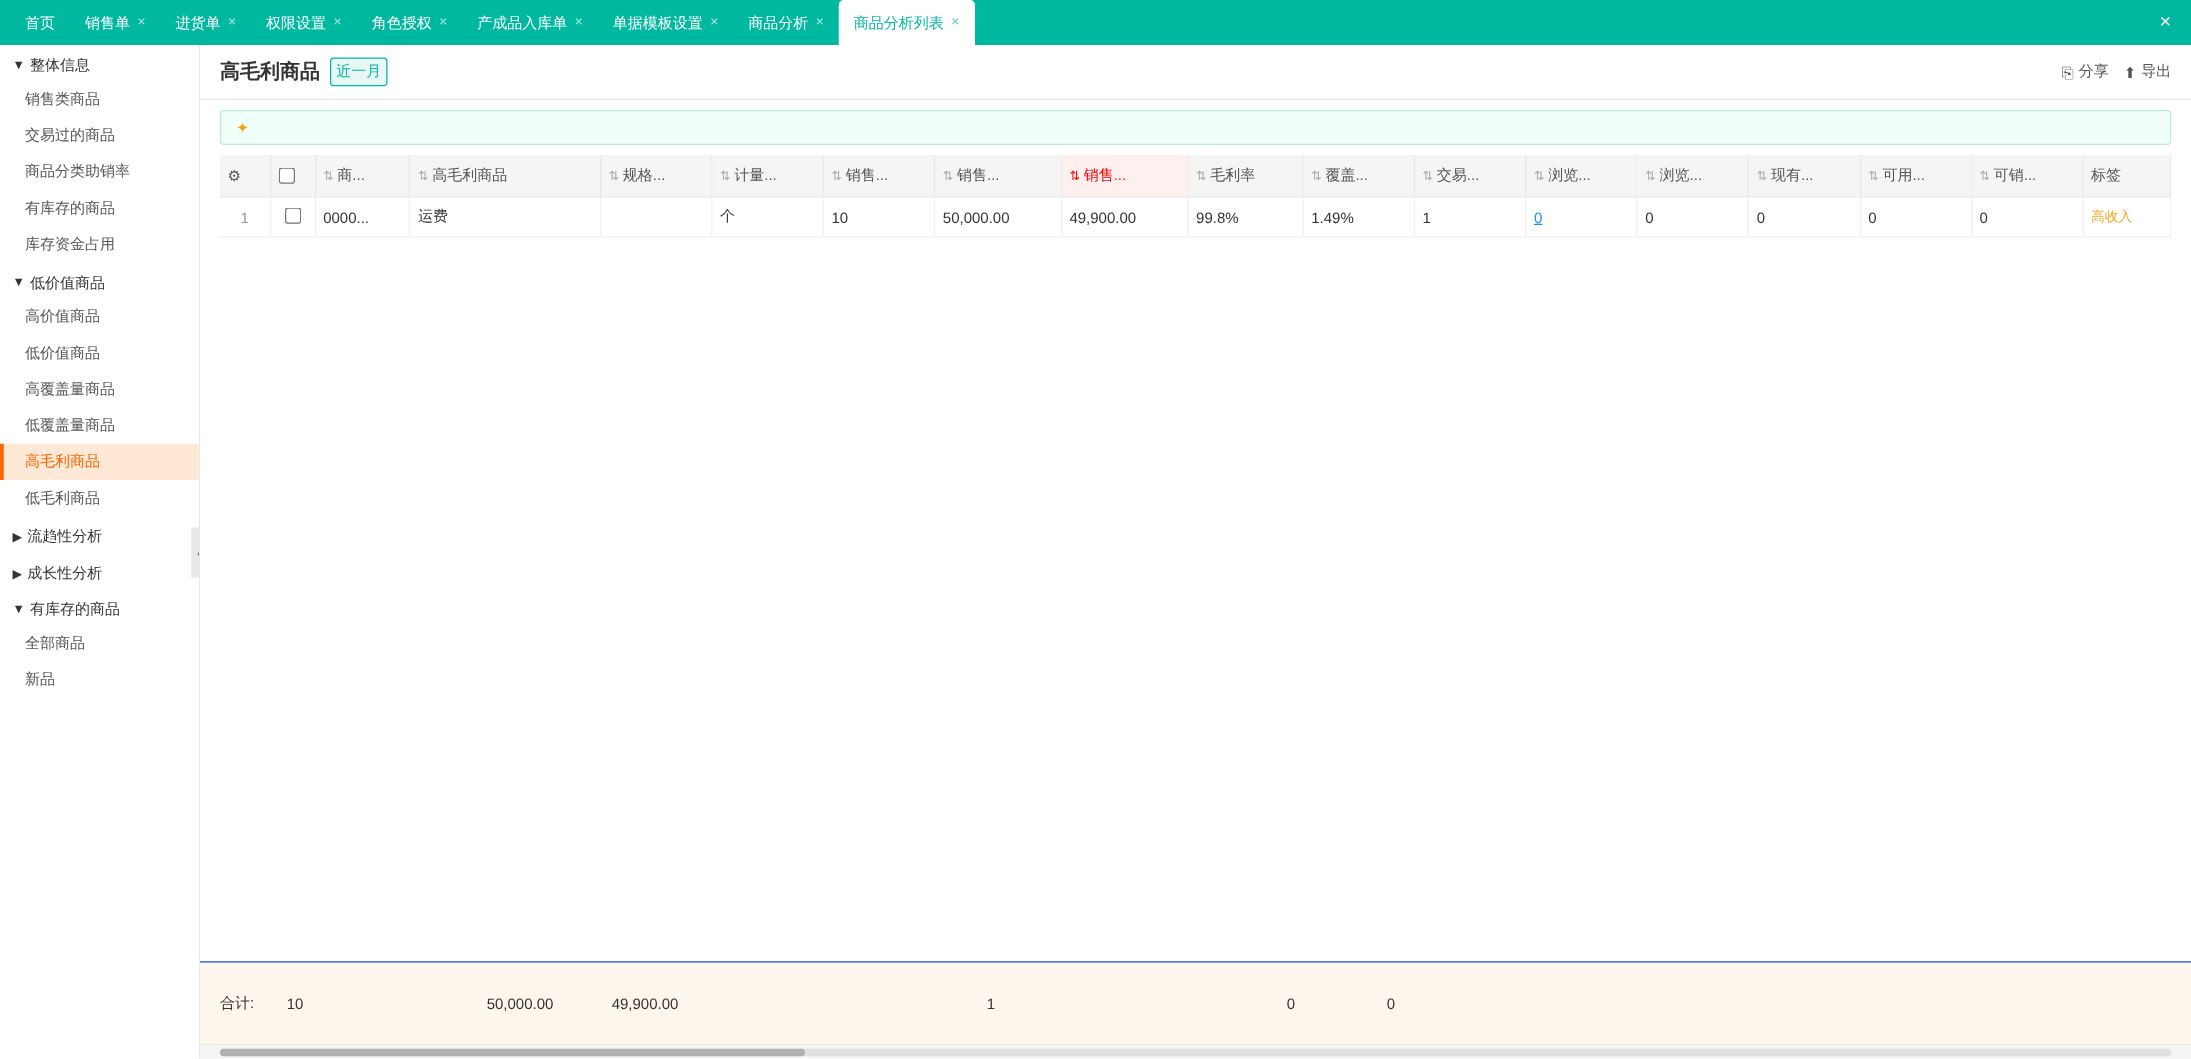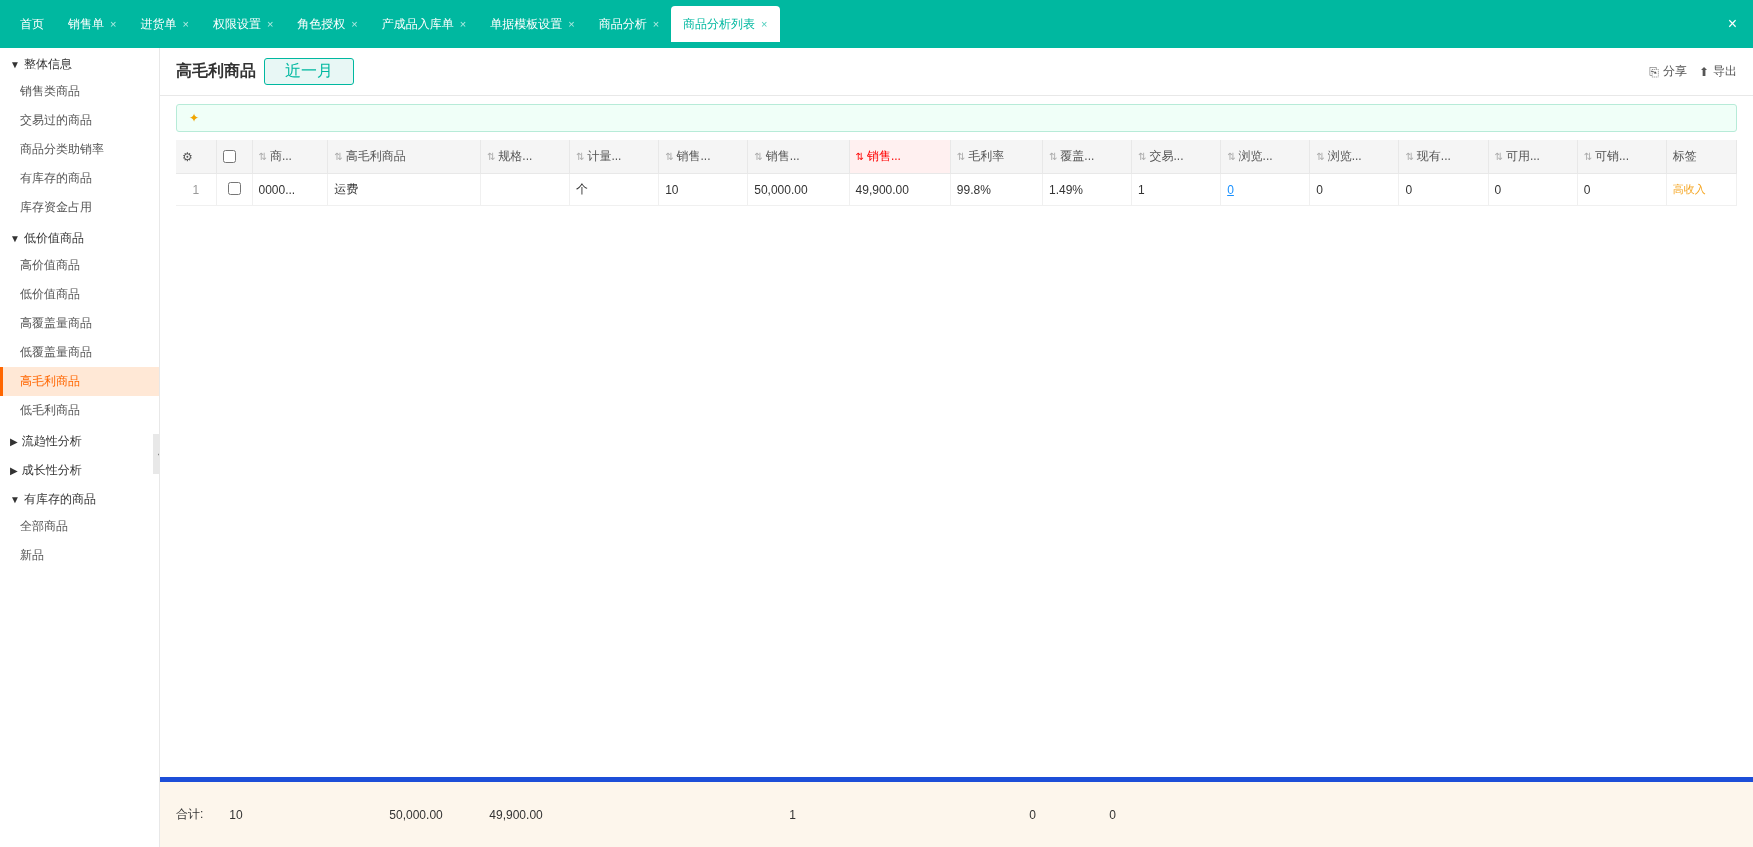--- a/index.html
+++ b/index.html
@@ -3,21 +3,21 @@
   <meta charset="utf-8">
   <style>
     * { box-sizing: border-box; margin: 0; padding: 0; font-family: 'Microsoft YaHei', Arial, sans-serif; font-size: 12px; }
     body { background: #f5f5f5; overflow: hidden; width: 1753px; height: 847px; }
 
     
     .top-nav {
       display: flex;
       align-items: center;
       background: #00b8a0;
-      height: 48px;
+      height: 36px;
       padding: 0 8px;
       color: #fff;
     }
     .top-nav .nav-item {
       padding: 0 12px;
       height: 36px;
       display: flex;
       align-items: center;
       cursor: pointer;
       white-space: nowrap;
@@ -117,23 +117,23 @@
     .content-title {
       font-size: 16px;
       font-weight: bold;
       color: #333;
     }
     .period-btn {
       background: #e8f7f5;
       color: #00b8a0;
       border: 1px solid #00b8a0;
       border-radius: 3px;
-      padding: 2px 20px;
-      cursor: pointer;
-      font-size: 16px;
+      padding: 2px 4px;
+      cursor: pointer;
+      font-size: 12px;
     }
     .search-box {
       display: flex;
       align-items: center;
       border: 1px solid #ddd;
       border-radius: 3px;
       padding: 3px 8px;
       flex: 1;
       max-width: 300px;
     }
@@ -222,21 +222,21 @@
     .row-number { color: #999; text-align: center; width: 30px; }
     .checkbox-cell { width: 30px; text-align: center; }
     .tag-high { color: #f5a623; font-size: 11px; }
     .link-cell { color: #1890ff; text-decoration: underline; cursor: pointer; }
 
     
     .footer-total {
       display: flex;
       align-items: center;
       background: #fdf6ec;
-      border-top: 5px solid #1d4ed8;
+      border-top: 1px solid #1d4ed8;
       padding: 24px 16px;
       font-size: 12px;
       color: #333;
       min-height: 36px;
     }
     .total-label { color: #333; margin-right: 20px; }
     .total-values {
       display: flex;
       gap: 0;
     }

